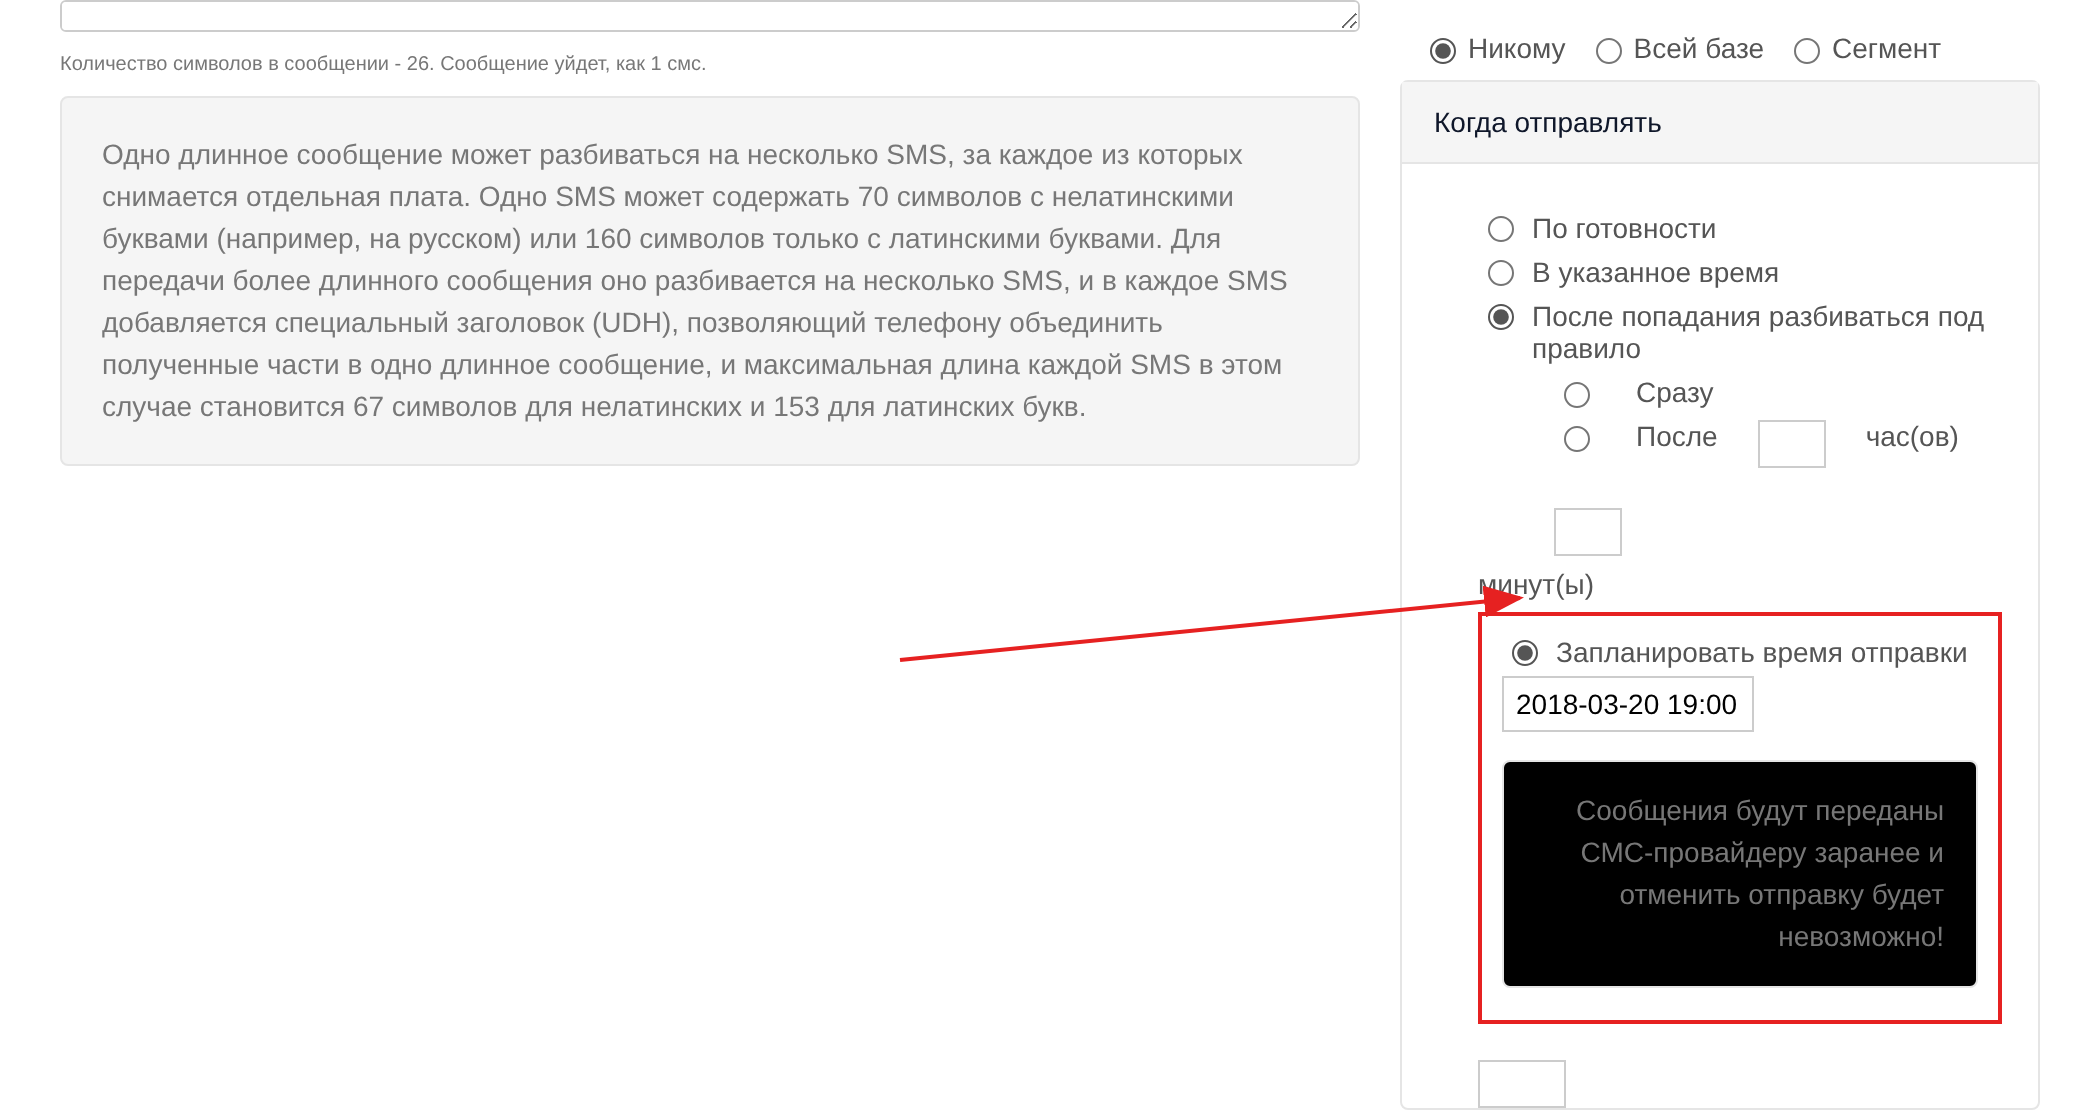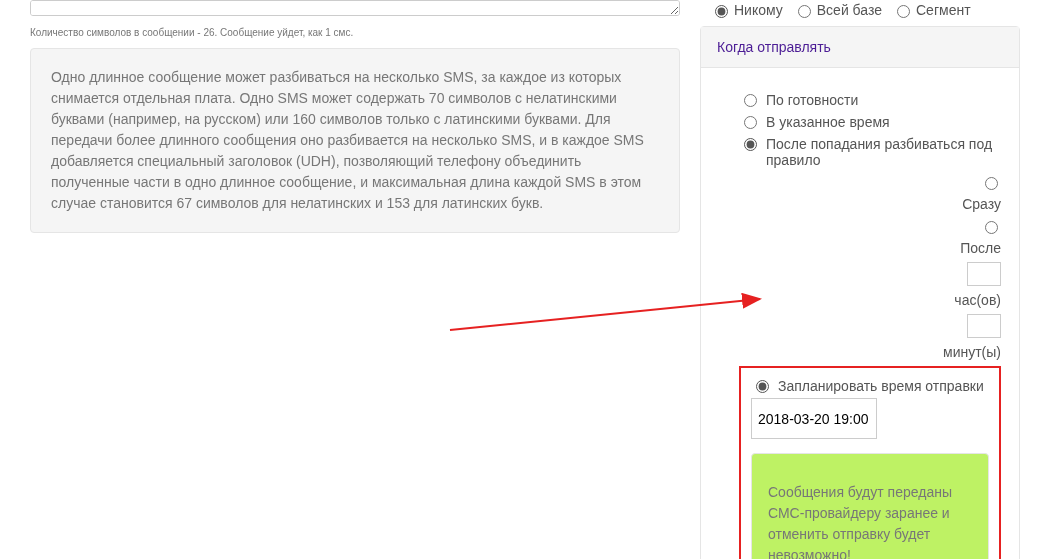--- a/index.html
+++ b/index.html
@@ -44,87 +44,87 @@
   }
   .right-col {
     position: absolute;
     left: 700px;
     top: 0;
     width: 320px;
   }
   .top-radios {
     font-size: 14px;
     color: #555;
-    padding: 2px 10px 8px 10px;
+    padding: 16px 10px 8px 10px;
     display: flex;
     gap: 10px;
     align-items: center;
   }
   .top-radios label { display: inline-flex; align-items: center; gap: 3px; white-space: nowrap; }
   .panel {
     border: 1px solid #e5e5e5;
     border-radius: 4px;
   }
   .panel-header {
     background: #f5f5f5;
     border-bottom: 1px solid #e5e5e5;
     padding: 12px 16px;
-    color: #4c1d95;
+    color: #0f172a;
   }
   .panel-body {
     padding: 18px 18px 18px 38px;
   }
   .radio-row {
     margin: 6px 0;
     display: flex;
     align-items: flex-start;
     gap: 6px;
     color: #555;
   }
   .radio-row input[type=radio] { margin-top: 2px; }
   .sub-indent {
     margin-left: 38px;
   }
   .sub-row {
     margin: 6px 0;
     display: flex;
-    align-items: flex-end;
-    gap: 6px;
+    align-items: flex-start;
+    gap: 20px;
     flex-wrap: wrap;
-    flex-direction: column;
   }
   .small-input {
     width: 34px;
     height: 24px;
     border: 1px solid #ccc;
     padding: 2px 4px;
     font-size: 13px;
   }
   .date-input {
     width: 126px;
-    height: 41px;
+    height: 28px;
     border: 1px solid #ccc;
     padding: 2px 6px;
     font-size: 14px;
     margin-top: 4px;
   }
   .highlight-box {
     border: 2px solid #e62121;
     padding: 10px 10px 16px 10px;
     margin-top: 6px;
   }
   .warning-box {
-    background: #bef264;
+    background: #000000;
     border: 1px solid #e5e5e5;
     border-radius: 4px;
-    padding: 28px 16px;
+    padding: 14px 16px;
     margin-top: 14px;
     color: #777;
     line-height: 1.5;
     font-size: 14px;
+    text-align: right;
   }
   .send-from-label {
     margin: 16px 0 4px 38px;
     color: #555;
   }
   .send-from-input {
     margin-left: 38px;
     width: 44px;
     height: 24px;
     border: 1px solid #ccc;

